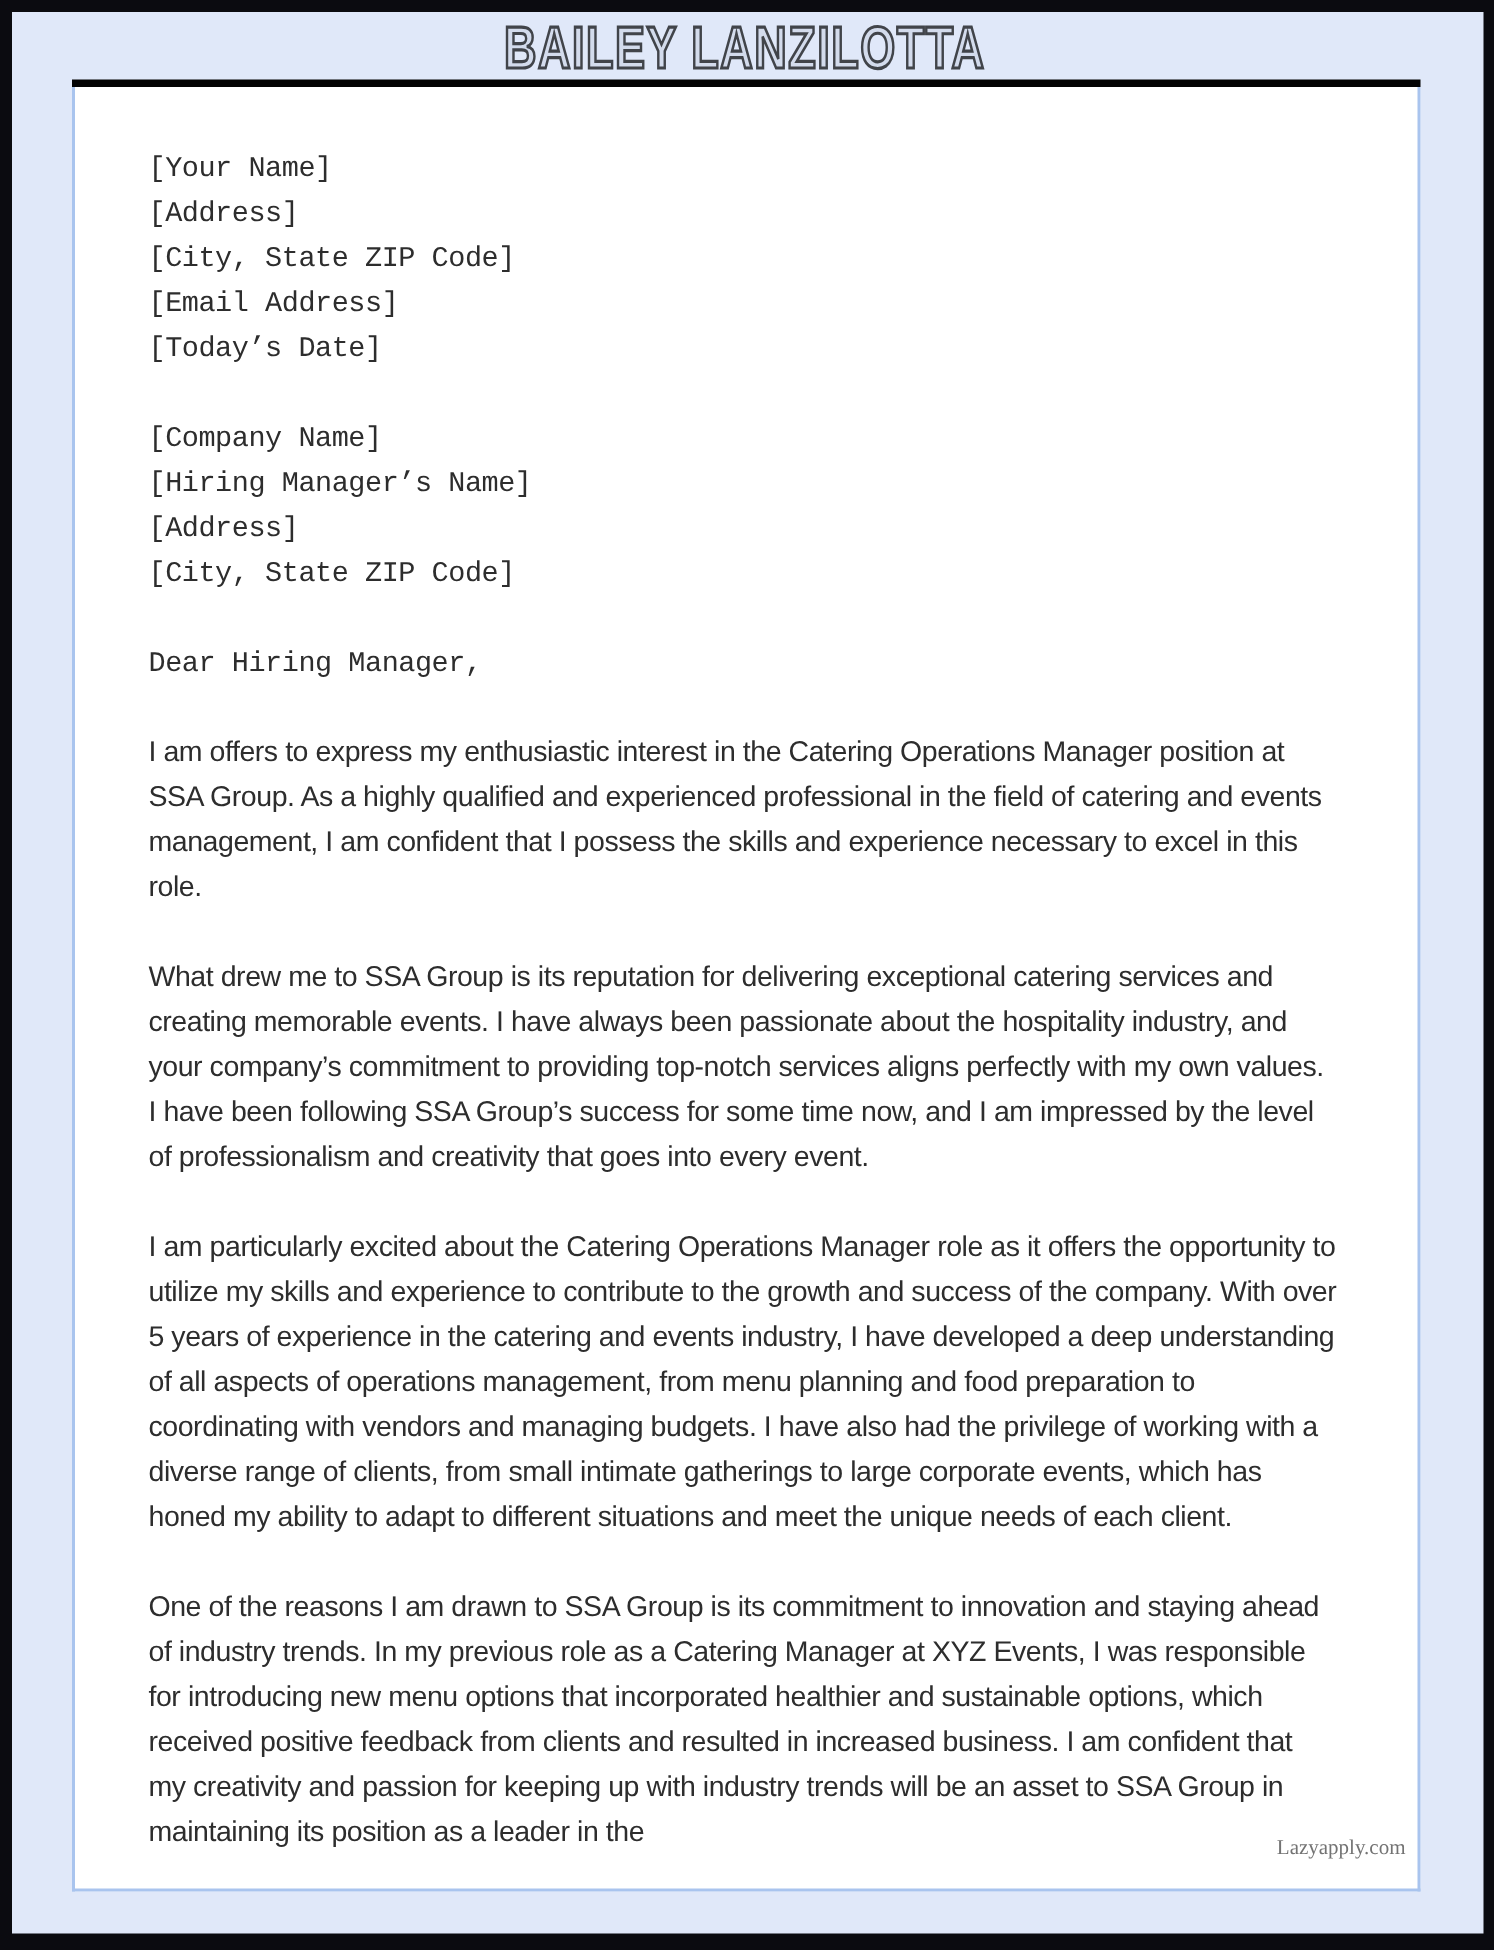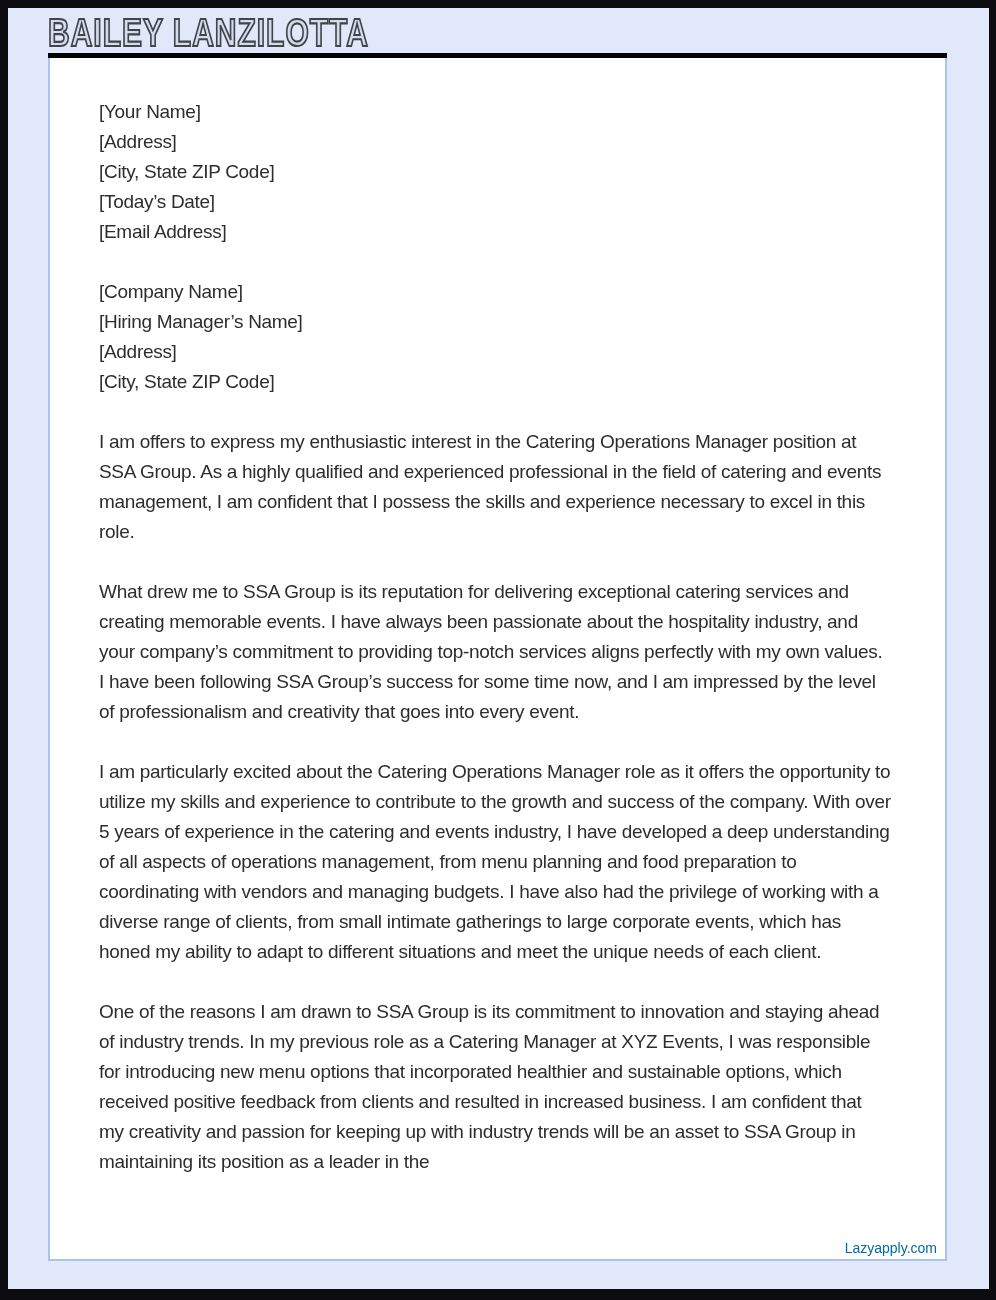--- a/index.html
+++ b/index.html
@@ -25,21 +25,21 @@
   }
 
   
   .letterhead {
     position: absolute;
     top: 0;
     left: 48px;
     width: 899px;
     height: 53px;
     display: flex;
-    justify-content: flex-start;
+    justify-content: center;
     align-items: flex-end;
     padding-right: 2px;
     z-index: 5;
   }
   .header-name {
     display: inline-block;
     font-size: 30px;
     font-weight: bold;
     line-height: 1;
     letter-spacing: 1px;
@@ -75,62 +75,64 @@
   }
   .letter-body {
     position: relative;
     padding: 39px 54px 0 49px;
     width: 895px;
     font-size: 19px;
     line-height: 30px;
     letter-spacing: -0.3px;
     color: #2d2d2d;
   }
-  .block { margin-bottom: 30px; }
+  .block { margin-bottom: 30px; font-family: Liberation Mono, monospace; }
   .para  { margin-bottom: 30px; }
 
   .watermark {
     position: absolute;
     right: 8px;
-    bottom: 3px;
+    bottom: 18px;
     font-size: 14px;
     line-height: 16px;
     letter-spacing: 0;
-    color: #0369a1;
+    color: #737373;
     z-index: 6;
     background: transparent;
+    font-family: Liberation Serif, serif;
   }
 </style>
 </head>
 <body>
 
   <div class="letterhead">
     <span class="header-name">BAILEY LANZILOTTA</span>
   </div>
 
   <div class="divider-bar"></div>
 
   <div class="page">
     <div class="letter-body">
 
       <div class="block">
         <div>[Your Name]</div>
         <div>[Address]</div>
         <div>[City, State ZIP Code]</div>
+        <div>[Email Address]</div>
         <div>[Today’s Date]</div>
-        <div>[Email Address]</div>
       </div>
 
       <div class="block">
         <div>[Company Name]</div>
         <div>[Hiring Manager’s Name]</div>
         <div>[Address]</div>
         <div>[City, State ZIP Code]</div>
       </div>
 
+      <div class="block">Dear Hiring Manager,</div>
 
       <div class="para">I am offers to express my enthusiastic interest in the Catering Operations Manager position at SSA Group. As a highly qualified and experienced professional in the field of catering and events management, I am confident that I possess the skills and experience necessary to excel in this role.</div>
       <div class="para">What drew me to SSA Group is its reputation for delivering exceptional catering services and creating memorable events. I have always been passionate about the hospitality industry, and your company’s commitment to providing top-notch services aligns perfectly with my own values. I have been following SSA Group’s success for some time now, and I am impressed by the level of professionalism and creativity that goes into every event.</div>
       <div class="para">I am particularly excited about the Catering Operations Manager role as it offers the opportunity to utilize my skills and experience to contribute to the growth and success of the company. With over 5 years of experience in the catering and events industry, I have developed a deep understanding of all aspects of operations management, from menu planning and food preparation to coordinating with vendors and managing budgets. I have also had the privilege of working with a diverse range of clients, from small intimate gatherings to large corporate events, which has honed my ability to adapt to different situations and meet the unique needs of each client.</div>
       <div class="para">One of the reasons I am drawn to SSA Group is its commitment to innovation and staying ahead of industry trends. In my previous role as a Catering Manager at XYZ Events, I was responsible for introducing new menu options that incorporated healthier and sustainable options, which received positive feedback from clients and resulted in increased business. I am confident that my creativity and passion for keeping up with industry trends will be an asset to SSA Group in maintaining its position as a leader in the</div>
 
     </div>
 
     <div class="watermark">Lazyapply.com</div>
   </div>

